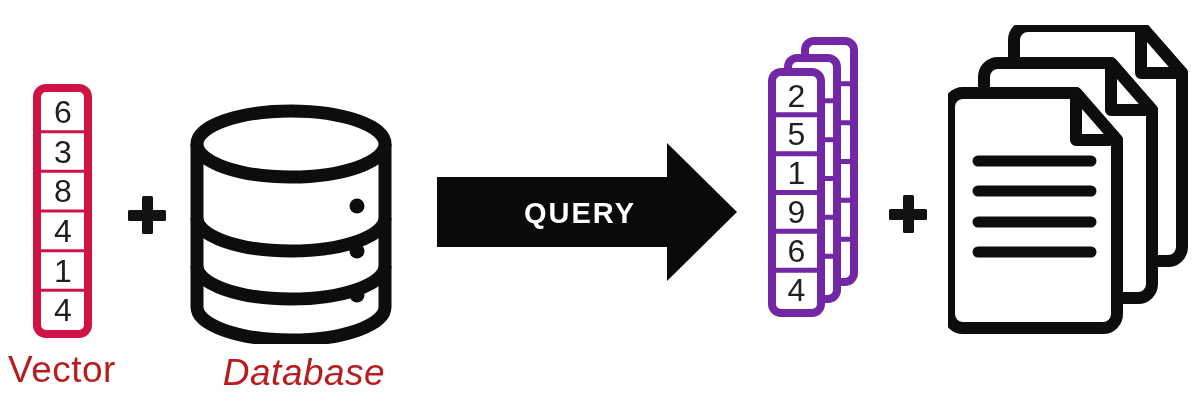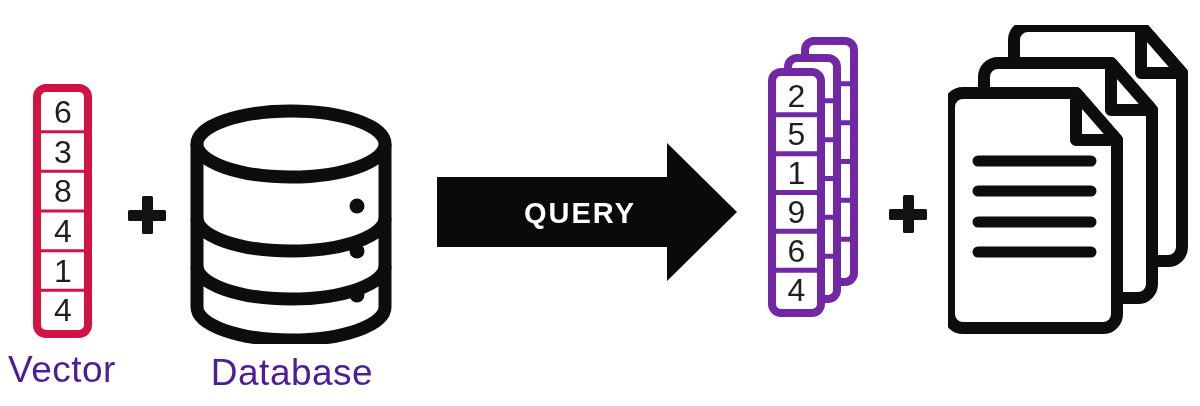--- a/index.html
+++ b/index.html
@@ -4,21 +4,21 @@
 <style>
   html,body { margin:0; padding:0; background:#ffffff; }
   .canvas {
     position:relative; width:1200px; height:406px; background:#ffffff;
     font-family:"Liberation Sans", sans-serif; overflow:hidden;
   }
   .abs { position:absolute; }
 
   
   .diagram-label {
-    position:absolute; font-size:37px; color:#4c1d95; letter-spacing:0.5px;
+    position:absolute; font-size:37px; color:#b91c1c; letter-spacing:0.5px;
     white-space:nowrap; line-height:1;
   }
   .centered { transform:translateX(-50%); }
 
   
   .plus { position:absolute; width:38px; height:38px; display:block; }
   .plus::before, .plus::after {
     content:""; position:absolute; background:#121212; border-radius:1.5px;
   }
   .plus::before { left:0; top:13.5px; width:38px; height:11px; }
@@ -65,21 +65,21 @@
       <path d="M10,114 a94,33 0 0 0 188,0"></path>
       <path d="M10,162 a94,33 0 0 0 188,0"></path>
       <ellipse cx="104" cy="40" rx="94" ry="33" fill="#ffffff"></ellipse>
     </g>
     <g fill="#0d0d0d">
       <circle cx="170" cy="102" r="7.5"></circle>
       <circle cx="170" cy="147" r="7.5"></circle>
       <circle cx="170" cy="191" r="7.5"></circle>
     </g>
   </svg>
-  <div class="diagram-label centered" style="left:292px; top:354px;">Database</div>
+  <div class="diagram-label centered" style="left:304px; top:354px;font-style:italic;">Database</div>
 
   <svg class="abs" style="left:437px; top:143px;" width="301" height="139" viewBox="0 0 301 139">
     <polygon points="0,34 230,34 230,0 300,69 230,138 230,104 0,104" fill="#0a0a0a"></polygon>
     <text class="arrow-label" x="143" y="80" text-anchor="middle">QUERY</text>
   </svg>
 
   <svg class="abs" style="left:768px; top:37px;" width="92" height="281" viewBox="0 0 92 281">
     <g transform="translate(33,0)">
       <rect x="4" y="4" width="49" height="241" rx="9" fill="#ffffff" stroke="#7227a5" stroke-width="8"></rect>
       <g stroke="#7227a5" stroke-width="5">

